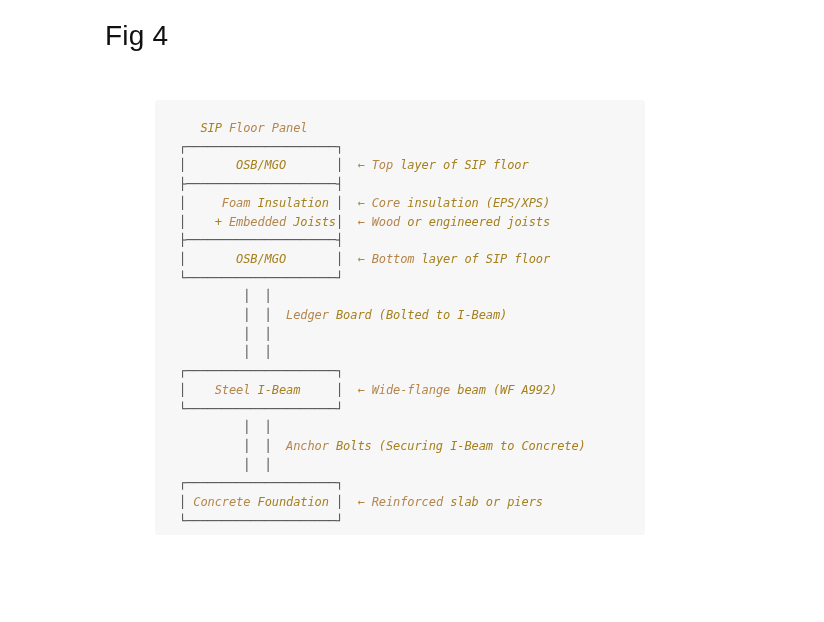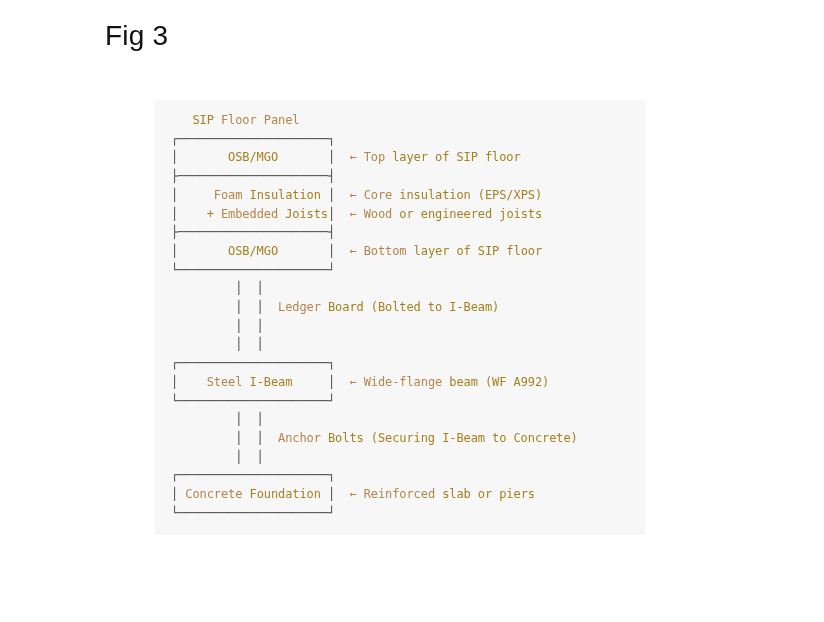--- a/index.html
+++ b/index.html
@@ -27,30 +27,31 @@
   }
   .codeblock {
     position: absolute;
     left: 155px; top: 100px;
     width: 490px; height: 435px;
     background: #f7f7f7;
     border-radius: 3px;
     padding: 11px 16px 12px 16px;
   }
   .codeblock pre {
-    margin: 0;
+    margin: 8px;
     font-family: "DejaVu Sans Mono", monospace;
     font-size: 12px;
     line-height: 18.7px;
     letter-spacing: -0.09px;
     white-space: pre;
+    font-style: italic;
   }
 </style>
 </head>
 <body>
 
 <div class="page" style="background: rgb(255, 255, 255);">
-  <h1 class="fig-label" style="color: rgb(17, 17, 17);">Fig 3</h1>
+  <h1 class="fig-label" style="color: rgb(17, 17, 17);">Fig 4</h1>
 
   <div class="codeblock" style="background: rgb(247, 247, 247);">
     <pre><div><span style="color: rgb(69, 69, 69);">   </span><span style="color: rgb(165, 128, 30);">SIP</span><span style="color: rgb(69, 69, 69);"> </span><span style="color: rgb(181, 133, 74);">Floor Panel</span></div><div><span style="color: rgb(69, 69, 69);">┌─────────────────────┐</span></div><div><span style="color: rgb(69, 69, 69);">│       </span><span style="color: rgb(165, 128, 30);">OSB/MGO</span><span style="color: rgb(69, 69, 69);">       │  </span><span style="color: rgb(181, 133, 74);">←</span><span style="color: rgb(181, 133, 74);"> Top</span><span style="color: rgb(165, 128, 30);"> layer of SIP floor</span></div><div><span style="color: rgb(69, 69, 69);">├─────────────────────┤</span></div><div><span style="color: rgb(69, 69, 69);">│     </span><span style="color: rgb(181, 133, 74);">Foam</span><span style="color: rgb(165, 128, 30);"> Insulation</span><span style="color: rgb(69, 69, 69);"> │  </span><span style="color: rgb(181, 133, 74);">←</span><span style="color: rgb(181, 133, 74);"> Core</span><span style="color: rgb(165, 128, 30);"> insulation (EPS/XPS)</span></div><div><span style="color: rgb(69, 69, 69);">│    </span><span style="color: rgb(165, 128, 30);">+</span><span style="color: rgb(69, 69, 69);"> </span><span style="color: rgb(181, 133, 74);">Embedded</span><span style="color: rgb(165, 128, 30);"> Joists</span><span style="color: rgb(69, 69, 69);">│  </span><span style="color: rgb(181, 133, 74);">←</span><span style="color: rgb(181, 133, 74);"> Wood</span><span style="color: rgb(165, 128, 30);"> or engineered joists</span></div><div><span style="color: rgb(69, 69, 69);">├─────────────────────┤</span></div><div><span style="color: rgb(69, 69, 69);">│       </span><span style="color: rgb(165, 128, 30);">OSB/MGO</span><span style="color: rgb(69, 69, 69);">       │  </span><span style="color: rgb(181, 133, 74);">←</span><span style="color: rgb(181, 133, 74);"> Bottom</span><span style="color: rgb(165, 128, 30);"> layer of SIP floor</span></div><div><span style="color: rgb(69, 69, 69);">└─────────────────────┘</span></div><div><span style="color: rgb(69, 69, 69);">         │  │</span></div><div><span style="color: rgb(69, 69, 69);">         │  │  </span><span style="color: rgb(181, 133, 74);">Ledger</span><span style="color: rgb(165, 128, 30);"> Board (Bolted to I-Beam)</span></div><div><span style="color: rgb(69, 69, 69);">         │  │</span></div><div><span style="color: rgb(69, 69, 69);">         │  │</span></div><div><span style="color: rgb(69, 69, 69);">┌─────────────────────┐</span></div><div><span style="color: rgb(69, 69, 69);">│    </span><span style="color: rgb(181, 133, 74);">Steel</span><span style="color: rgb(165, 128, 30);"> I-Beam</span><span style="color: rgb(69, 69, 69);">     │  </span><span style="color: rgb(181, 133, 74);">←</span><span style="color: rgb(181, 133, 74);"> Wide-flange</span><span style="color: rgb(165, 128, 30);"> beam (WF A992)</span></div><div><span style="color: rgb(69, 69, 69);">└─────────────────────┘</span></div><div><span style="color: rgb(69, 69, 69);">         │  │</span></div><div><span style="color: rgb(69, 69, 69);">         │  │  </span><span style="color: rgb(181, 133, 74);">Anchor</span><span style="color: rgb(165, 128, 30);"> Bolts (Securing I-Beam to Concrete)</span></div><div><span style="color: rgb(69, 69, 69);">         │  │</span></div><div><span style="color: rgb(69, 69, 69);">┌─────────────────────┐</span></div><div><span style="color: rgb(69, 69, 69);">│ </span><span style="color: rgb(181, 133, 74);">Concrete</span><span style="color: rgb(165, 128, 30);"> Foundation</span><span style="color: rgb(69, 69, 69);"> │  </span><span style="color: rgb(181, 133, 74);">←</span><span style="color: rgb(181, 133, 74);"> Reinforced</span><span style="color: rgb(165, 128, 30);"> slab or piers</span></div><div><span style="color: rgb(69, 69, 69);">└─────────────────────┘</span></div></pre>
   </div>
 </div>
 
 </body></html>

